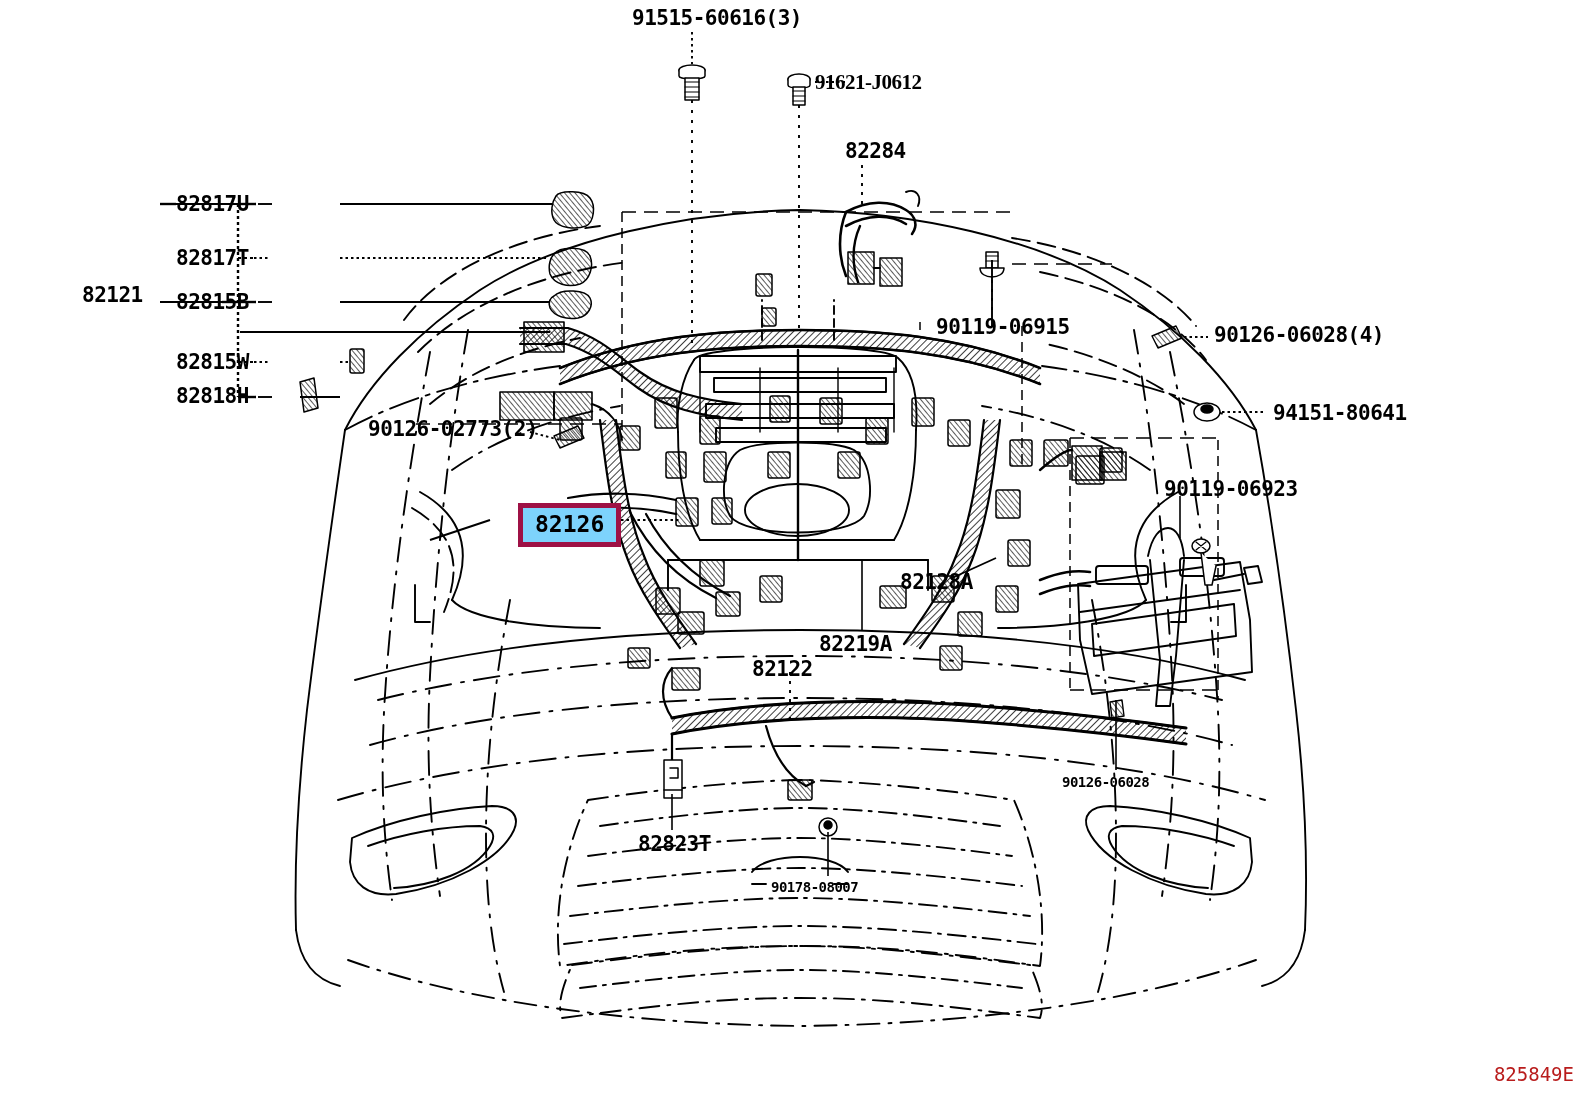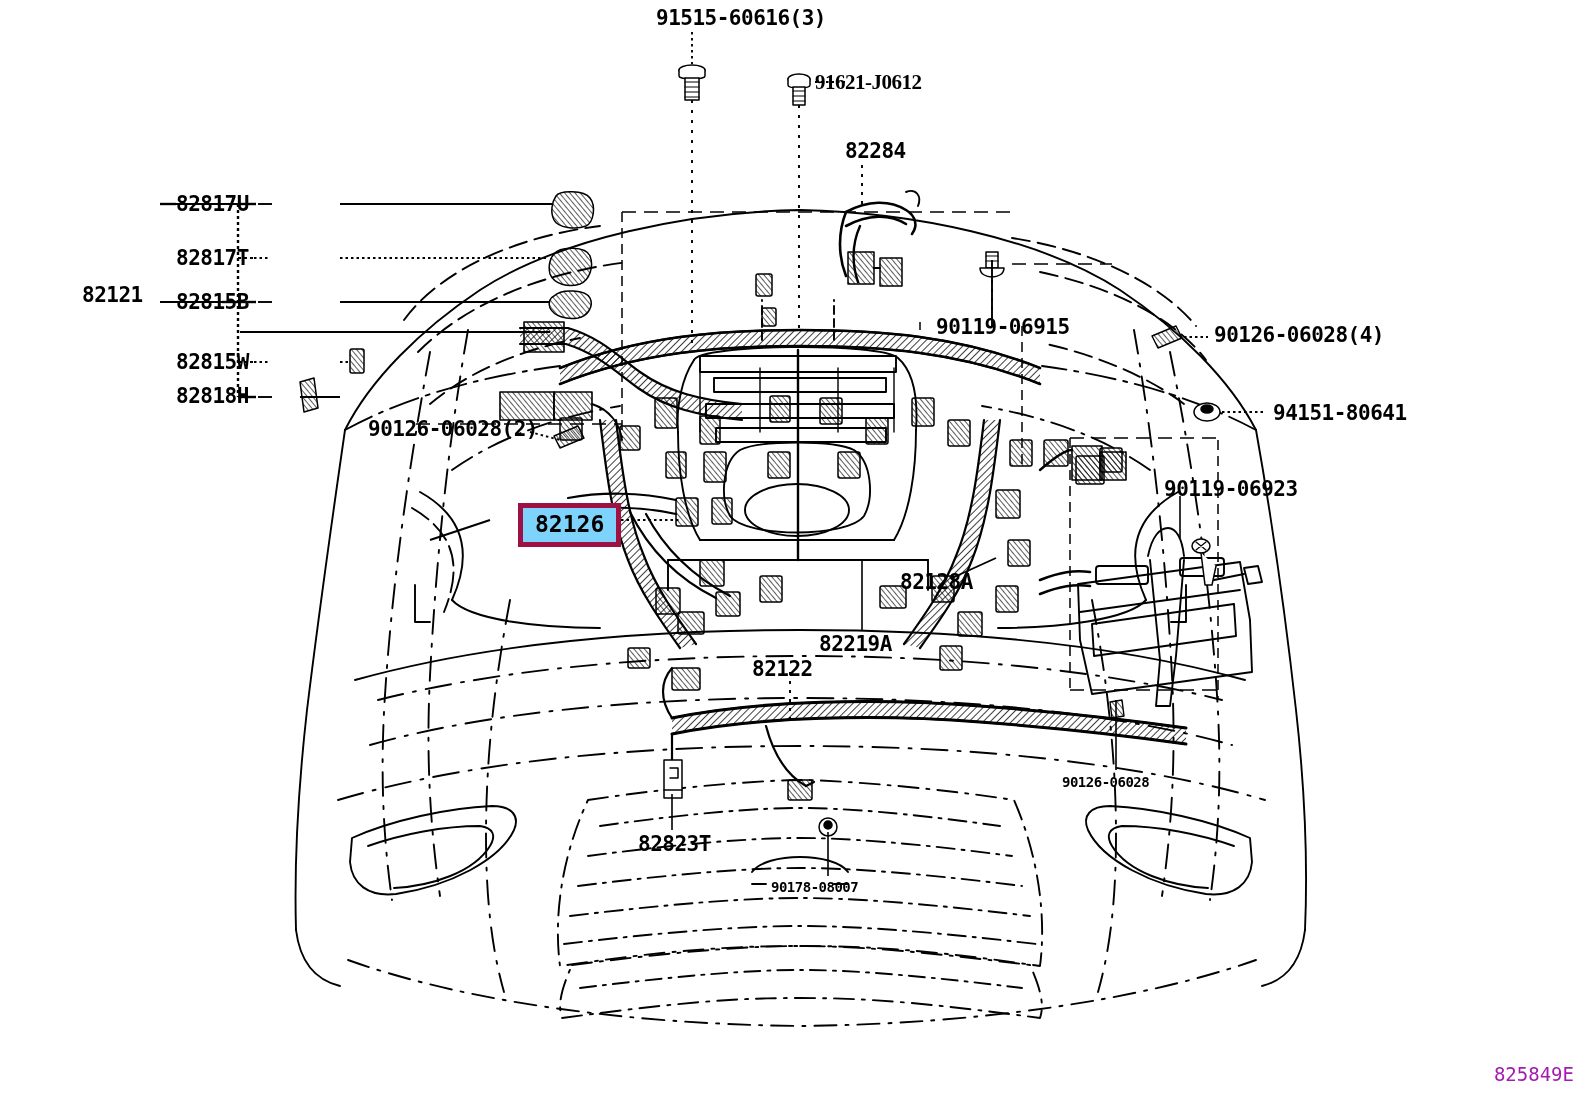--- a/index.html
+++ b/index.html
@@ -44,21 +44,21 @@
     background: #7dd3fc;
     letter-spacing: 0px;
   }
   .corner-code {
     position: absolute;
     right: 18px;
     bottom: 14px;
     font-family: "DejaVu Sans Mono", "Liberation Mono", monospace;
     font-size: 19px;
     font-weight: 400;
-    color: #a21caf;
+    color: #b91c1c;
     letter-spacing: 0px;
   }
 </style>
 </head>
 <body>
 
 <div id="page">
 
   <svg id="diagram-svg" viewBox="0 0 1592 1099">
     <defs>
@@ -455,27 +455,27 @@
   </svg>
 
   <div class="lbl" style="left:82px; top:285px;">82121</div>
 
   <div class="lbl" style="left:176px; top:194px;">82817U</div>
   <div class="lbl" style="left:176px; top:248px;">82817T</div>
   <div class="lbl" style="left:176px; top:292px;">82815B</div>
   <div class="lbl" style="left:176px; top:352px;">82815W</div>
   <div class="lbl" style="left:176px; top:386px;">82818H</div>
 
-  <div class="lbl" style="left:656px; top:8px;">91515-60616(3)</div>
+  <div class="lbl" style="left:632px; top:8px;">91515-60616(3)</div>
   <div class="lbl" style="left:815px; top:72px;font-family:Liberation Serif, serif;">91621-J0612</div>
   <div class="lbl" style="left:845px; top:141px;">82284</div>
   <div class="lbl" style="left:936px; top:317px;">90119-06915</div>
   <div class="lbl" style="left:1214px; top:325px;">90126-06028(4)</div>
   <div class="lbl" style="left:1273px; top:403px;">94151-80641</div>
-  <div class="lbl" style="left:368px; top:419px;">90126-06028(2)</div>
+  <div class="lbl" style="left:368px; top:419px;">90126-02773(2)</div>
   <div class="lbl" style="left:1128px; top:479px;margin-left:36px;">90119-06923</div>
   <div class="lbl" style="left:884px; top:572px;margin-left:16px;">82128A</div>
   <div class="lbl" style="left:819px; top:634px;">82219A</div>
   <div class="lbl" style="left:752px; top:659px;">82122</div>
   <div class="lbl lbl-sm" style="left:1062px; top:775px;">90126-06028</div>
   <div class="lbl" style="left:638px; top:834px;">82823T</div>
   <div class="lbl lbl-sm" style="left:771px; top:880px;">90178-08007</div>
 
   <div class="lbl lbl-hi" style="left:518px; top:503px;">82126</div>
 

